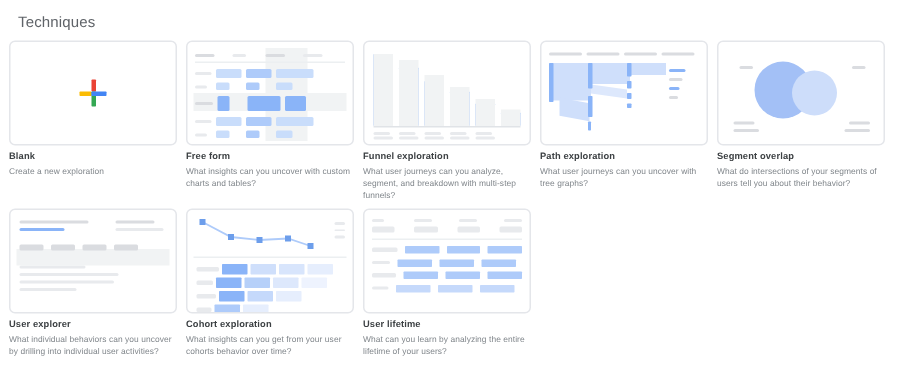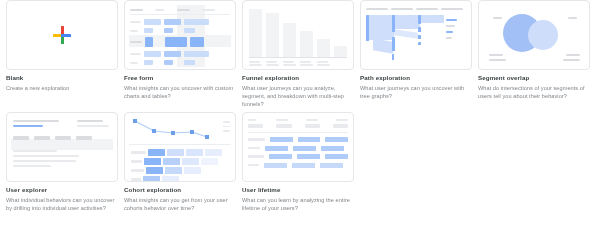--- a/index.html
+++ b/index.html
@@ -107,20 +107,21 @@
   .ul-div{height:1px;background:#eceff1;margin:4px 0 4px 0;}
   .ul-row{display:flex;align-items:center;gap:5px;margin-bottom:3.5px;}
   .ul-rl{width:16px;height:2.5px;background:#e8eaed;border-radius:1px;}
   .ul-bar{width:23px;height:5px;border-radius:.5px;}
 </style>
 </head>
 <body>
 
 <div class="page">
 
+  <div class="page-title">Techniques</div>
 
   <div class="grid">
 
     <div class="card-wrap">
       <div class="thumb">
         <div class="blank-inner">
           <div class="gplus">
             <i class="gp-yellow"></i>
             <i class="gp-red"></i>
             <i class="gp-greenv"></i>

